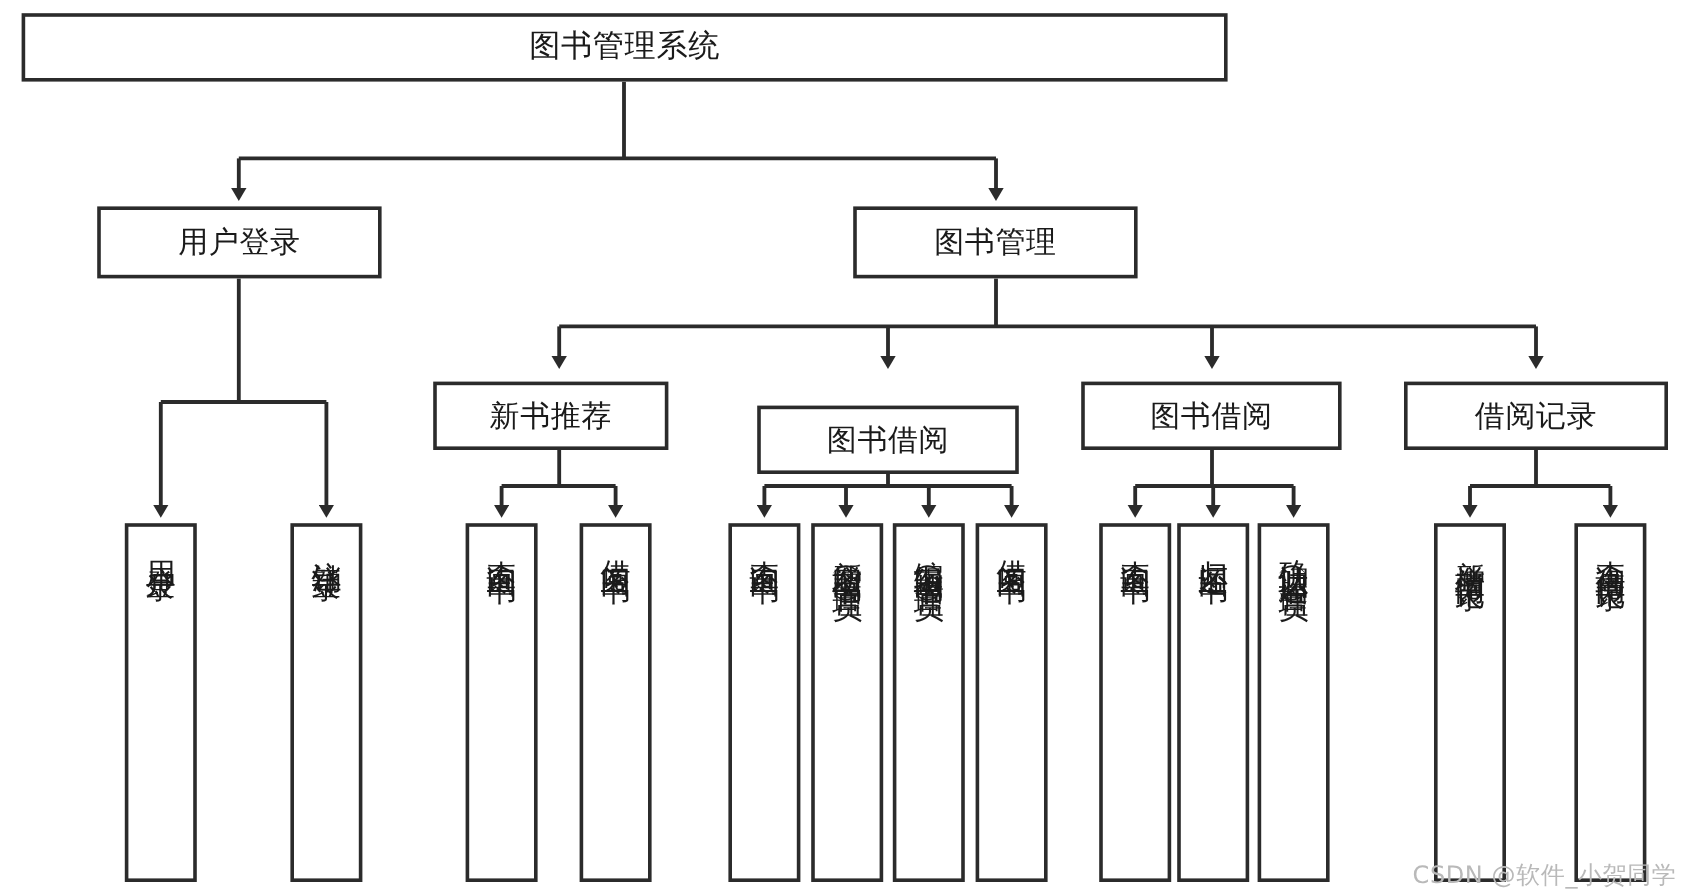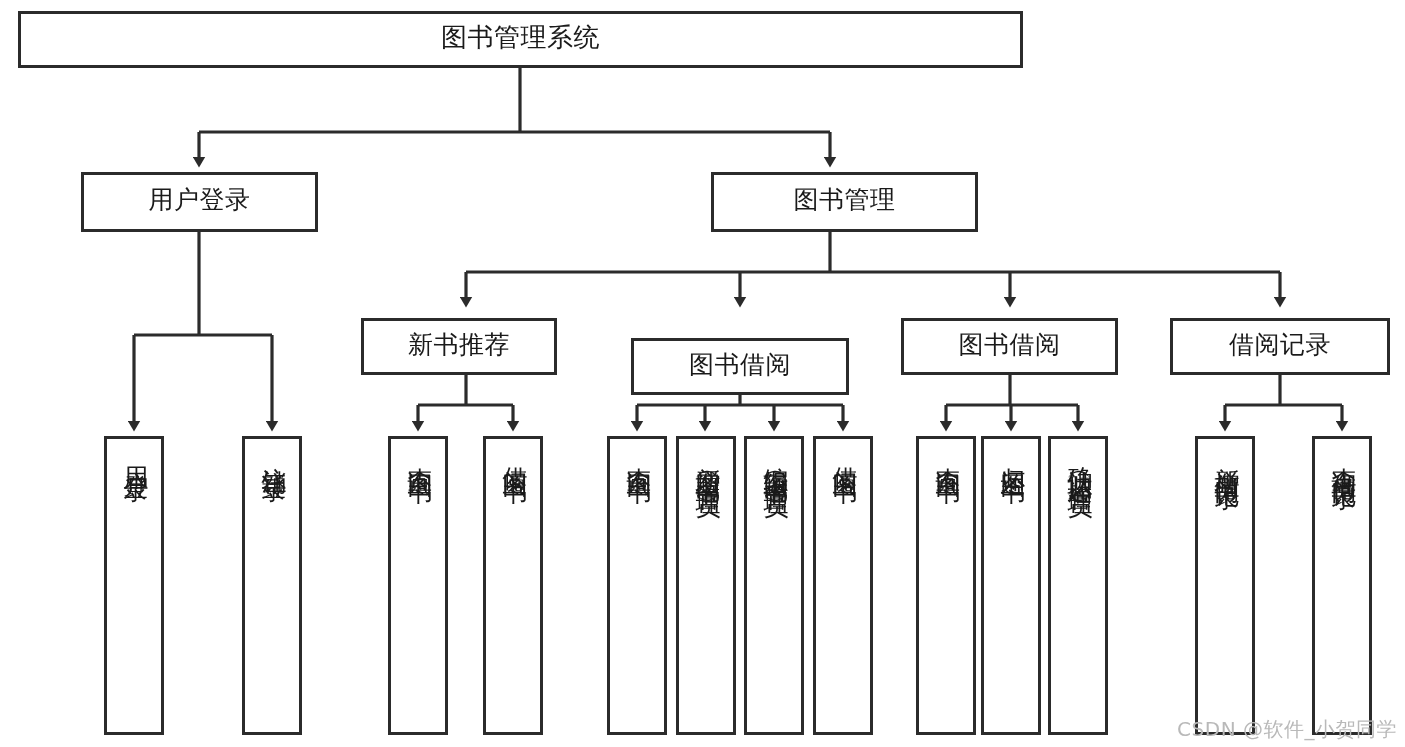--- a/index.html
+++ b/index.html
@@ -33,21 +33,20 @@
     display: flex;
     align-items: center;
     justify-content: center;
     overflow: hidden;
   }
   .node .label {
     color: #1a1a1a;
     text-align: center;
     line-height: 1.18;
     white-space: nowrap;
-    font-family: Liberation Mono, monospace;
   }
   
   .node.horiz .label {
     font-size: 25px;
     letter-spacing: 0.5px;
   }
   .node.root .label {
     font-size: 26px;
   }
   
@@ -130,21 +129,21 @@
     </g>
   </svg>
 
   <div class="node root horiz" style="left:18px; top:11px; width:1005px; height:57px;">
     <span class="label">图书管理系统</span>
   </div>
 
   <div class="node horiz" style="left:81px; top:172px; width:237px; height:60px;">
     <span class="label">用户登录</span>
   </div>
-  <div class="node horiz" style="left:711px; top:172px; width:267px; height:60px;">
+  <div class="node horiz" style="left:711px; top:172px; width:237px; height:60px;">
     <span class="label">图书管理</span>
   </div>
 
   <div class="node horiz" style="left:361px; top:318px; width:196px; height:57px;">
     <span class="label">新书推荐</span>
   </div>
   <div class="node horiz" style="left:631px; top:318px; width:218px; height:57px;margin-top:20px;">
     <span class="label">图书借阅</span>
   </div>
   <div class="node horiz" style="left:901px; top:318px; width:217px; height:57px;">

